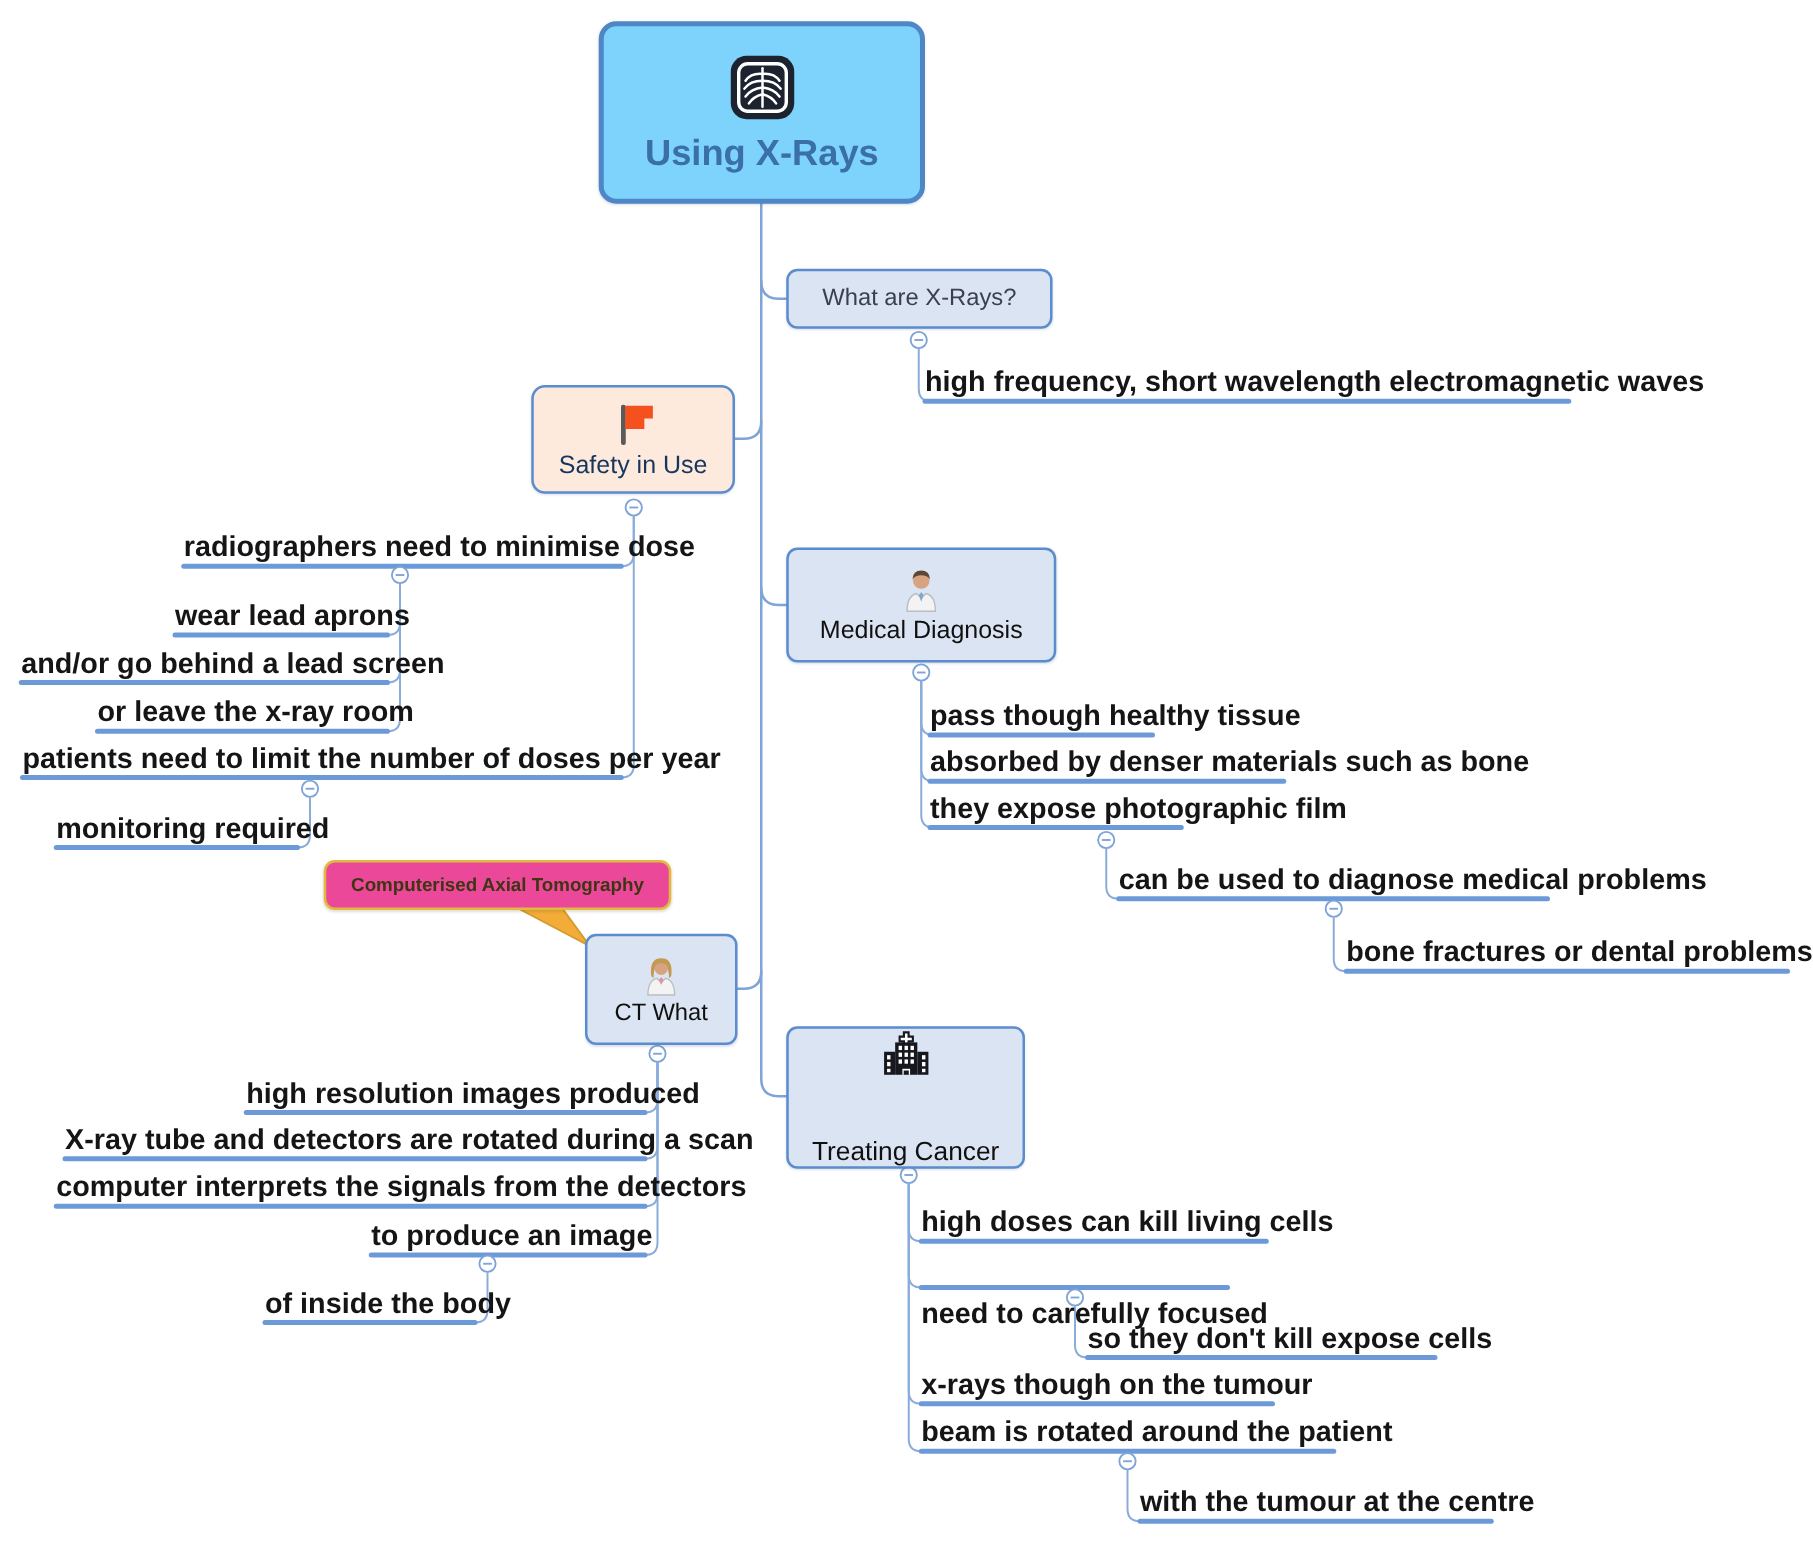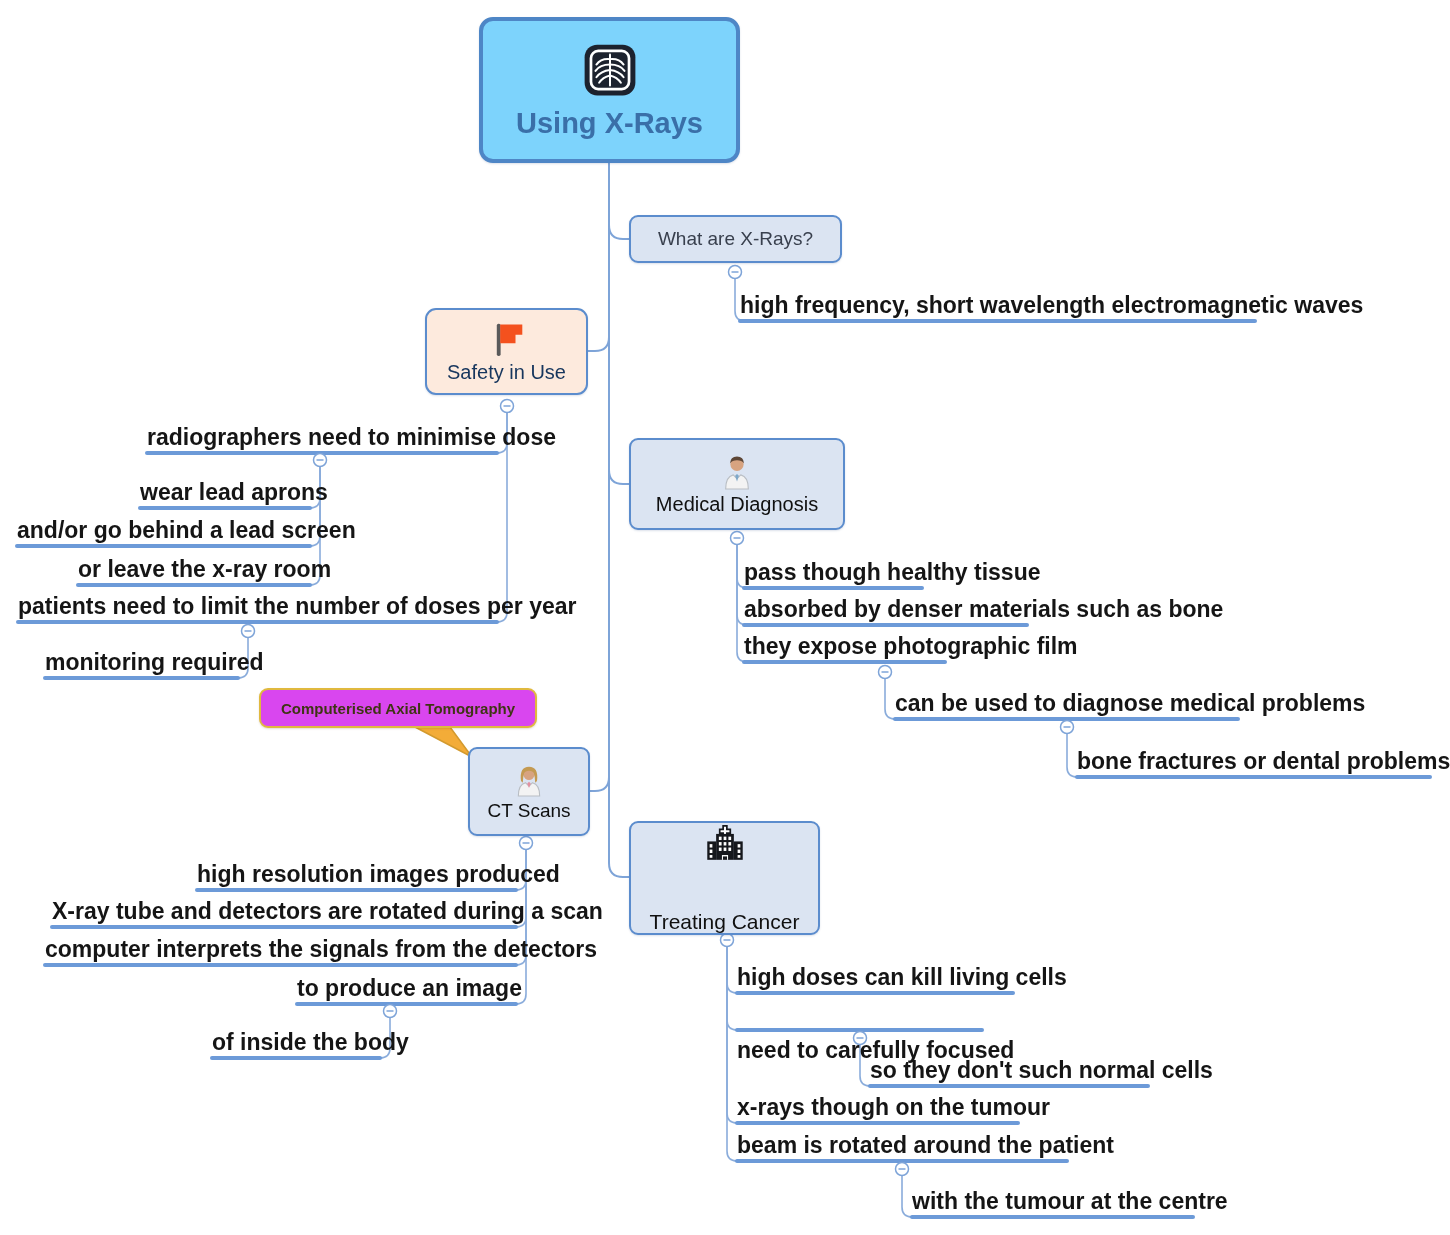--- a/index.html
+++ b/index.html
@@ -12,21 +12,21 @@
   .node .nlabel{font-size:20px;color:#101010;line-height:1.1;white-space:nowrap;}
   .node-root{border-width:4px;border-radius:14px;border-color:#4e86c6;background:#7dd3fc;gap:9px;}
   .node-root .nlabel{font-size:29px;font-weight:700;color:#3a6fa8;}
   .node-what .nlabel{font-size:19px;color:#39404e;}
   .node-safety{background:#fdeadd;border-radius:11px;}
   .node-safety .nlabel{color:#17365d;}
   .node-ct .nlabel{font-size:19px;}
   .node-cancer .nlabel{font-size:21px;margin-top:43px;}
   .leaf{position:absolute;z-index:2;font-weight:700;font-size:23px;line-height:20px;color:#151515;
         text-align:center;white-space:nowrap;}
-  .callout{position:absolute;z-index:3;box-sizing:border-box;background:#d946ef;border:2px solid #e0b93e;
+  .callout{position:absolute;z-index:3;box-sizing:border-box;background:#ec4899;border:2px solid #e0b93e;
            border-radius:9px;display:flex;align-items:center;justify-content:center;
            font-weight:700;font-size:15px;color:#3f3513;box-shadow:0 1px 2px rgba(120,90,20,.2);}
   .icon{display:block;}
 </style>
 </head>
 <body>
 
 <div class="canvas">
 
   <svg class="wires" width="1450" height="1235" viewBox="0 0 1450 1235">
@@ -186,21 +186,21 @@
   </div>
 
   <div class="node node-ct" style="left:468px;top:747px;width:122px;height:89px;">
     <svg class="icon" width="32" height="36" viewBox="0 0 36 38">
       <path d="M9,20 Q7,4 18,4 Q29,4 27,20 L25,22 Q25,9 18,9 Q11,9 11,22 z" fill="#c49a52"></path>
       <path d="M6,37 q0,-13 8,-15 l4,4 l4,-4 q8,2 8,15 z" fill="#f3f3f3" stroke="#b9bec4" stroke-width="1.2"></path>
       <polygon points="16,23 18,28 20,23 18,21" fill="#e391a1"></polygon>
       <circle cx="18" cy="13" r="6" fill="#d7a380"></circle>
       <path d="M11.5,12 Q12,5.5 18,5.5 Q24,5.5 24.5,12 Q22,8.5 18,8.5 Q14,8.5 11.5,12" fill="#c49a52"></path>
     </svg>
-    <div class="nlabel">CT Scans</div>
+    <div class="nlabel">CT What</div>
   </div>
 
   <div class="node node-cancer" style="left:629px;top:821px;width:191px;height:114px;">
     <svg class="icon" width="56" height="56" viewBox="0 0 60 60">
       <path d="M26,3 h8 v5 h5 v8 h-5 v5 h-8 v-5 h-5 v-8 h5 z" fill="#16181d"></path>
       <path d="M28.5,5.5 h3 v5 h5 v3 h-5 v5 h-3 v-5 h-5 v-3 h5 z" fill="#ffffff"></path>
       <rect x="17" y="16" width="26" height="38" fill="#16181d"></rect>
       <rect x="4" y="27" width="13" height="27" fill="#16181d"></rect>
       <rect x="43" y="27" width="13" height="27" fill="#16181d"></rect>
       <g fill="#ffffff">
@@ -246,18 +246,18 @@
   <div class="leaf" style="left:1077px;top:751px;width:353px;">bone fractures or dental problems</div>
 
   <div class="leaf" style="left:197px;top:864px;width:319px;">high resolution images produced</div>
   <div class="leaf" style="left:52px;top:901px;width:464px;">X-ray tube and detectors are rotated during a scan</div>
   <div class="leaf" style="left:45px;top:939px;width:471px;">computer interprets the signals from the detectors</div>
   <div class="leaf" style="left:297px;top:978px;width:219px;">to produce an image</div>
   <div class="leaf" style="left:212px;top:1032px;width:168px;">of inside the body</div>
 
   <div class="leaf" style="left:737px;top:967px;width:276px;">high doses can kill living cells</div>
   <div class="leaf" style="left:737px;top:1040px;width:245px;">need to carefully focused</div>
-  <div class="leaf" style="left:870px;top:1060px;width:278px;">so they don't such normal cells</div>
+  <div class="leaf" style="left:870px;top:1060px;width:278px;">so they don't kill expose cells</div>
   <div class="leaf" style="left:737px;top:1097px;width:281px;">x-rays though on the tumour</div>
   <div class="leaf" style="left:737px;top:1135px;width:330px;">beam is rotated around the patient</div>
   <div class="leaf" style="left:912px;top:1191px;width:281px;">with the tumour at the centre</div>
 
 </div>
 
 </body></html>

